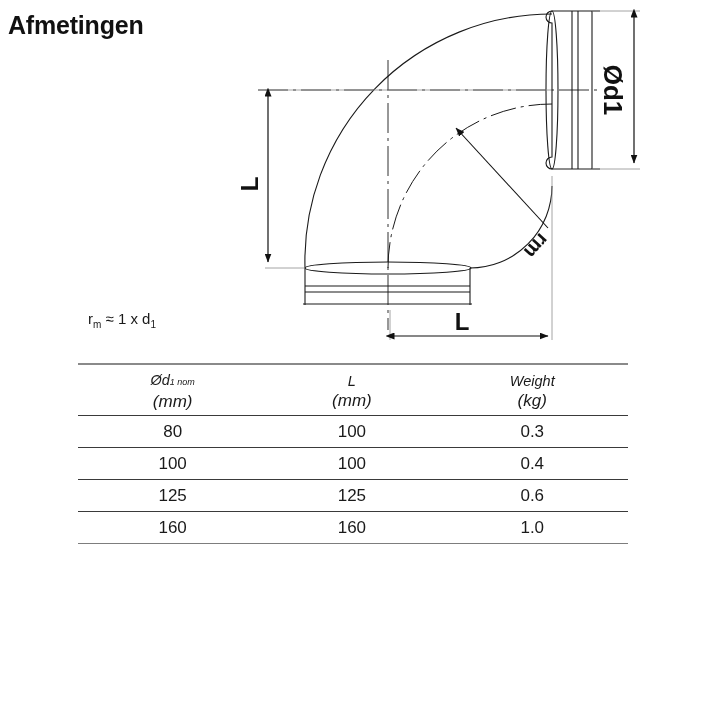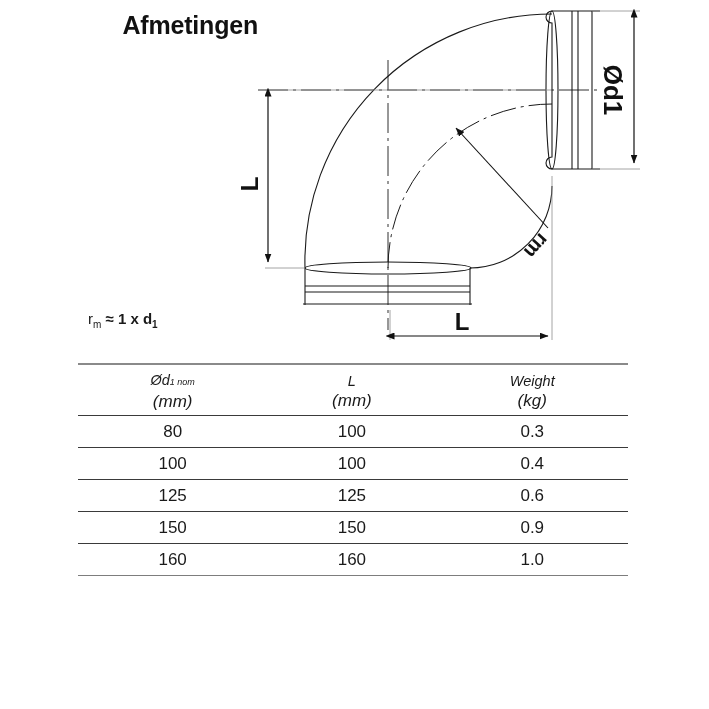--- a/index.html
+++ b/index.html
@@ -15,21 +15,20 @@
     color: #1a1a1a;
     overflow: hidden;
   }
 
   
   #info-block {
     position: absolute;
     left: 8px;
     top: 12px;
     width: 250px;
-    text-align: right;
   }
   #page-title {
     font-size: 25px;
     font-weight: bold;
     letter-spacing: -0.2px;
     color: #111111;
     margin: 0;
     line-height: 1.1;
   }
   #spec-list {
@@ -52,21 +51,21 @@
     top: 310px;
     font-size: 15px;
     color: #1a1a1a;
     white-space: nowrap;
   }
   #radius-formula .sub {
     font-size: 10px;
     vertical-align: sub;
   }
   #radius-formula .bold {
-    font-weight: bold;
+    font-weight: normal;
     margin-top: 24px;
   }
 
   
   #drawing {
     position: absolute;
     left: 0;
     top: 0;
     width: 709px;
     height: 360px;
@@ -239,24 +238,19 @@
         <td>100</td>
         <td>100</td>
         <td>0.4</td>
       </tr>
       <tr>
         <td>125</td>
         <td>125</td>
         <td>0.6</td>
       </tr>
       <tr>
-        <td>150</td>
-        <td>150</td>
-        <td>0.9</td>
-      </tr>
-      <tr>
         <td>160</td>
         <td>160</td>
         <td>1.0</td>
       </tr>
     </tbody>
   </table>
 </div>
 
 </body></html>

